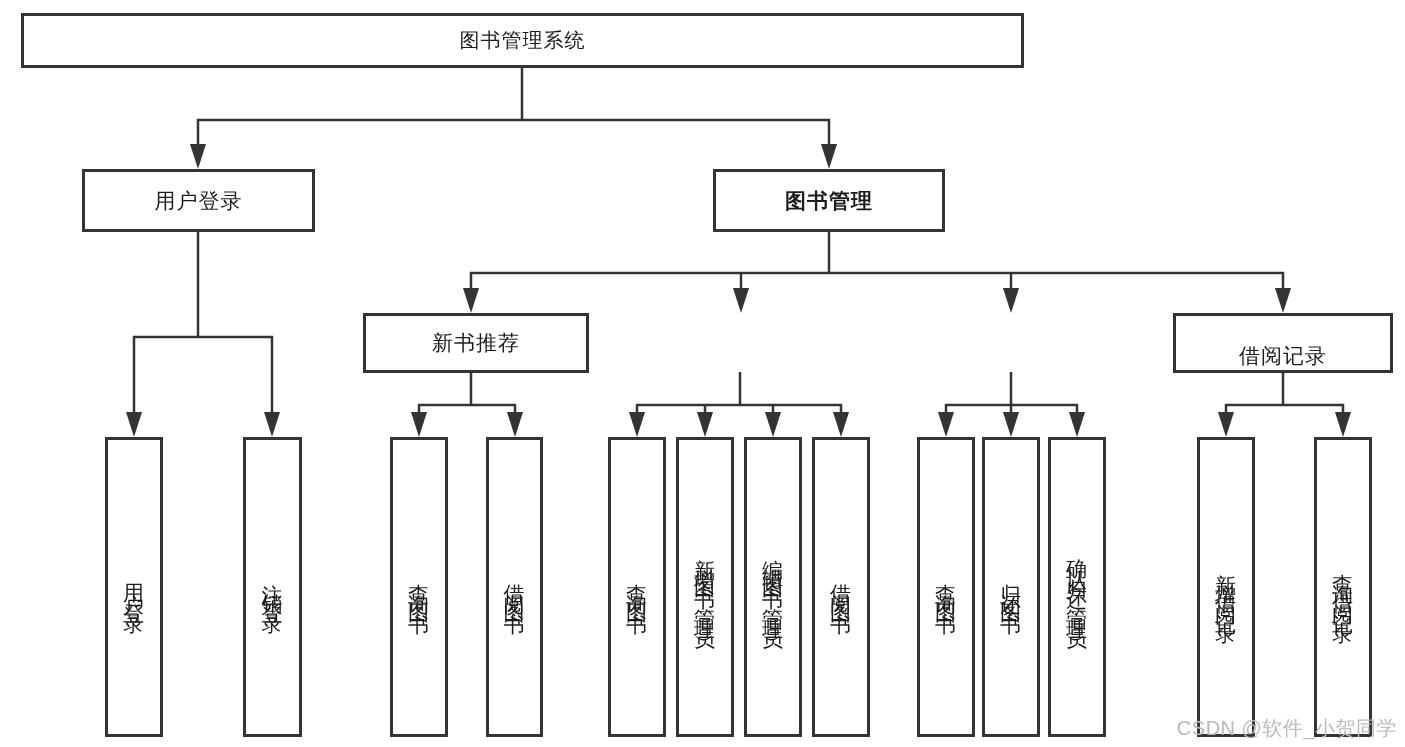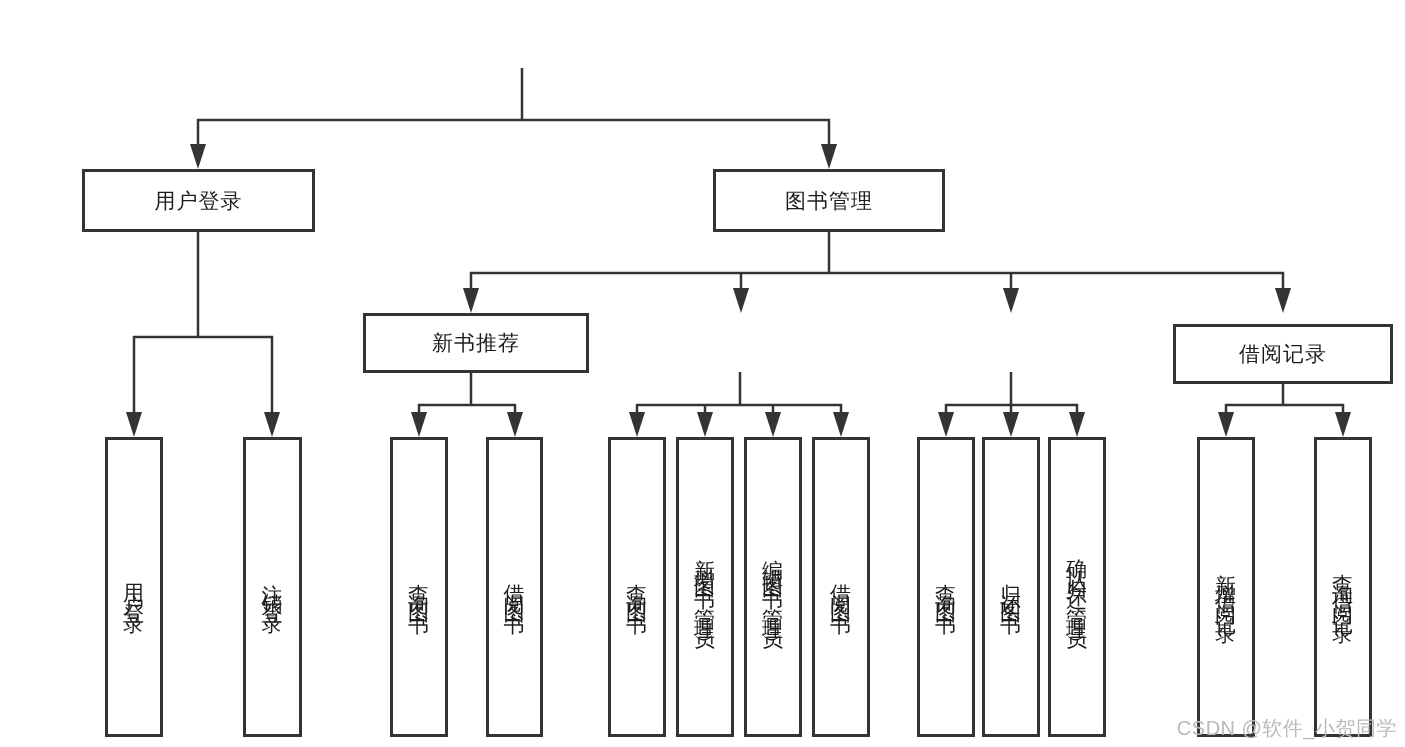--- a/index.html
+++ b/index.html
@@ -89,32 +89,35 @@
       <polygon points="765,412 781,412 773,437"></polygon>
       <polygon points="833,412 849,412 841,437"></polygon>
       <polygon points="938,412 954,412 946,437"></polygon>
       <polygon points="1003,412 1019,412 1011,437"></polygon>
       <polygon points="1069,412 1085,412 1077,437"></polygon>
       <polygon points="1218,412 1234,412 1226,437"></polygon>
       <polygon points="1335,412 1351,412 1343,437"></polygon>
     </g>
   </svg>
 
+  <div class="node hnode root" style="left:21px;top:13px;width:1003px;height:55px;">
+    <span>图书管理系统</span>
+  </div>
 
   <div class="node hnode" style="left:82px;top:169px;width:233px;height:63px;">
     <span>用户登录</span>
   </div>
-  <div class="node hnode" style="left:713px;top:169px;width:232px;height:63px;">
+  <div class="node hnode" style="left:713px;top:169px;width:232px;height:63px;font-weight:bold;">
     <span>图书管理</span>
   </div>
 
   <div class="node hnode" style="left:363px;top:313px;width:226px;height:60px;">
     <span>新书推荐</span>
   </div>
-  <div class="node hnode" style="left:1173px;top:324px;width:220px;height:60px;">
+  <div class="node hnode" style="left:1173px;top:313px;width:220px;height:60px;align-items:flex-end;">
     <span>借阅记录</span>
   </div>
 
   <div class="node leaf" style="left:105px;top:437px;width:58px;height:300px;">
     <span>用户登录</span>
   </div>
   <div class="node leaf" style="left:243px;top:437px;width:59px;height:300px;">
     <span>注销登录</span>
   </div>
 

